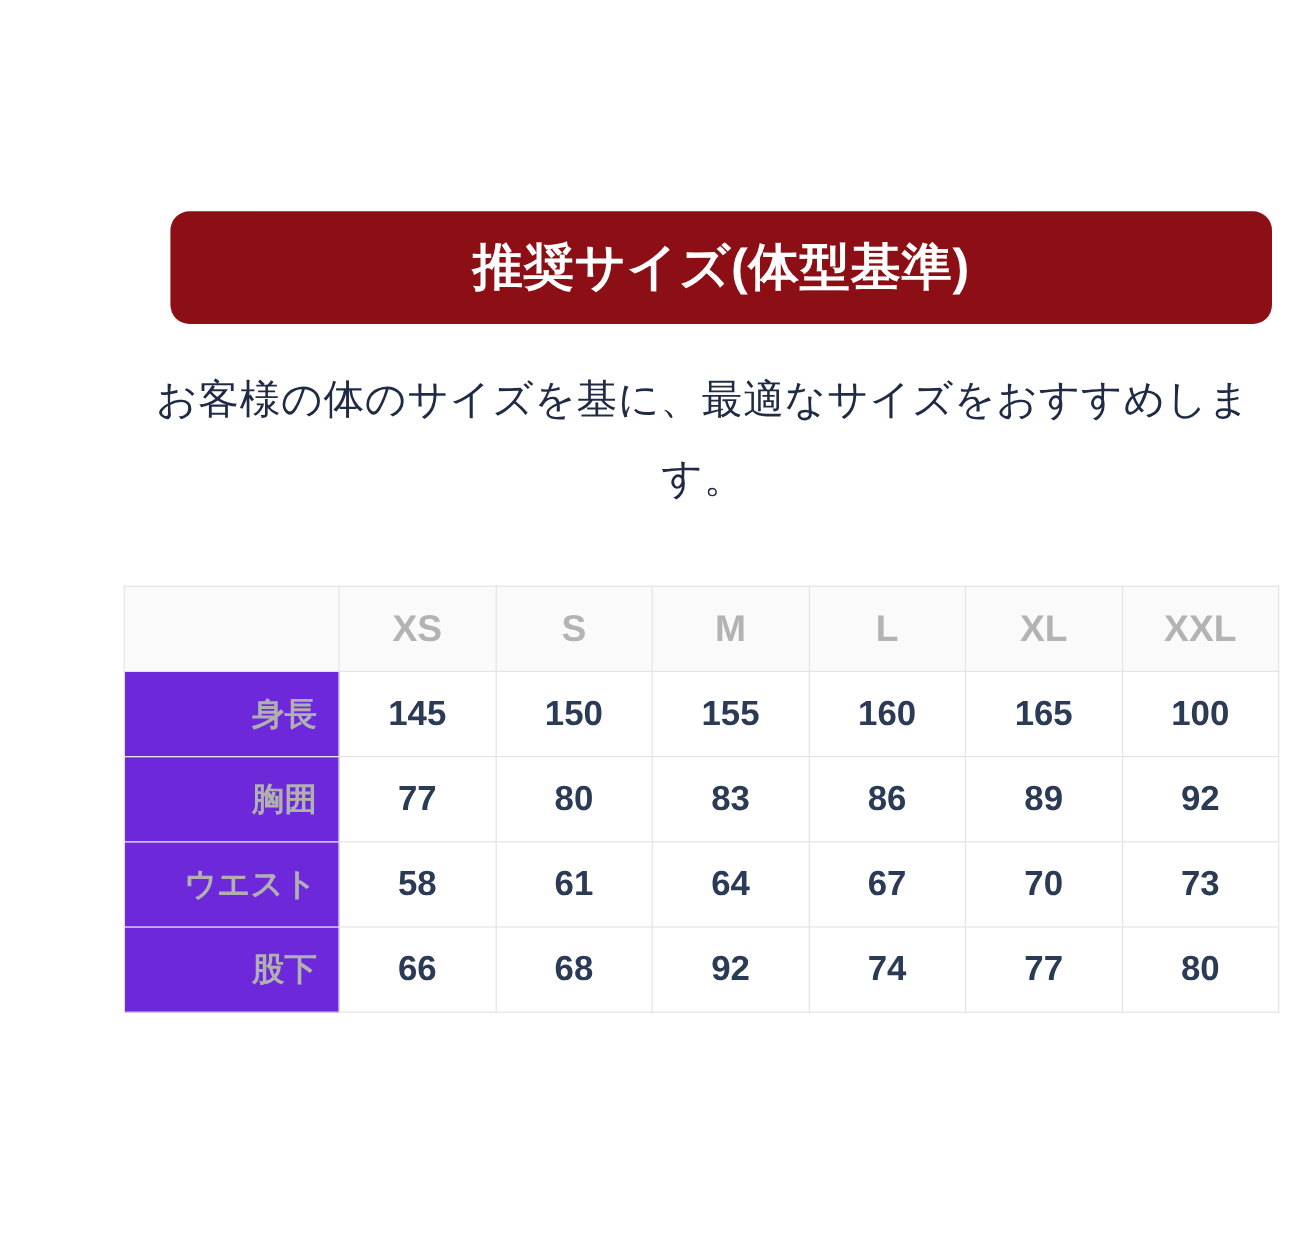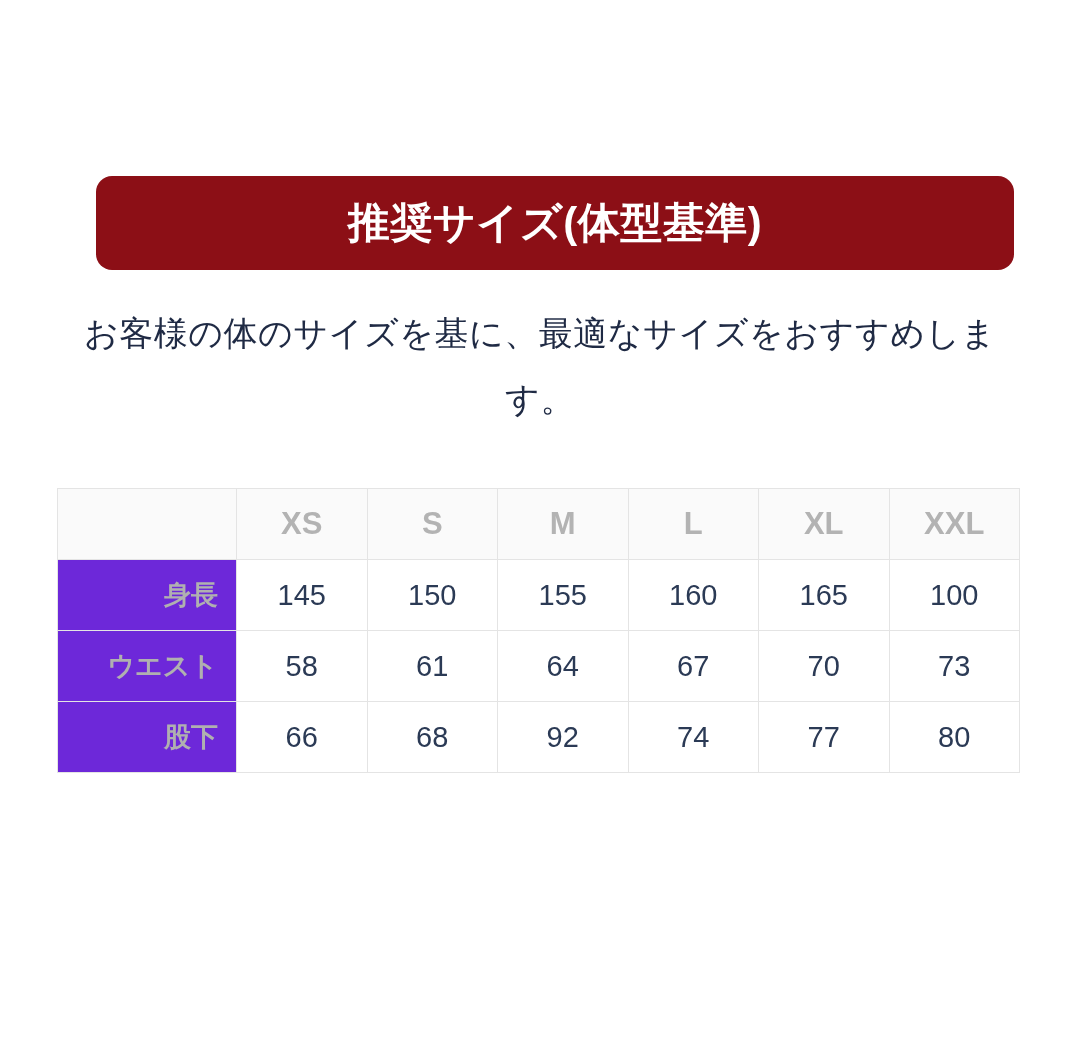--- a/index.html
+++ b/index.html
@@ -13,20 +13,21 @@
     font-family: "Liberation Sans", sans-serif;
     color: #1f2a44;
     overflow: hidden;
   }
 
   .page {
     width: 904px;
     height: 1046px;
     position: relative;
     box-sizing: border-box;
+    margin-left: 46px;
   }
 
   .banner {
     position: absolute;
     left: 96px;
     top: 176px;
     width: 918px;
     height: 94px;
     background: #8c0f16;
     border-radius: 16px;
@@ -66,21 +67,21 @@
     width: 963px;
     border-collapse: collapse;
     table-layout: fixed;
   }
 
   .size-table td, .size-table th {
     border: 1px solid #e4e4e4;
     height: 70px;
     text-align: center;
     vertical-align: middle;
-    font-weight: normal;
+    font-weight: bold;
     padding: 0;
   }
 
   .size-table .corner {
     background: #fafafa;
     width: 178px;
   }
 
   .size-table thead th {
     background: #fafafa;
@@ -134,20 +135,29 @@
       <tr>
         <th class="row-head">身長</th>
         <td>145</td>
         <td>150</td>
         <td>155</td>
         <td>160</td>
         <td>165</td>
         <td>100</td>
       </tr>
       <tr>
+        <th class="row-head">胸囲</th>
+        <td>77</td>
+        <td>80</td>
+        <td>83</td>
+        <td>86</td>
+        <td>89</td>
+        <td>92</td>
+      </tr>
+      <tr>
         <th class="row-head">ウエスト</th>
         <td>58</td>
         <td>61</td>
         <td>64</td>
         <td>67</td>
         <td>70</td>
         <td>73</td>
       </tr>
       <tr>
         <th class="row-head">股下</th>

